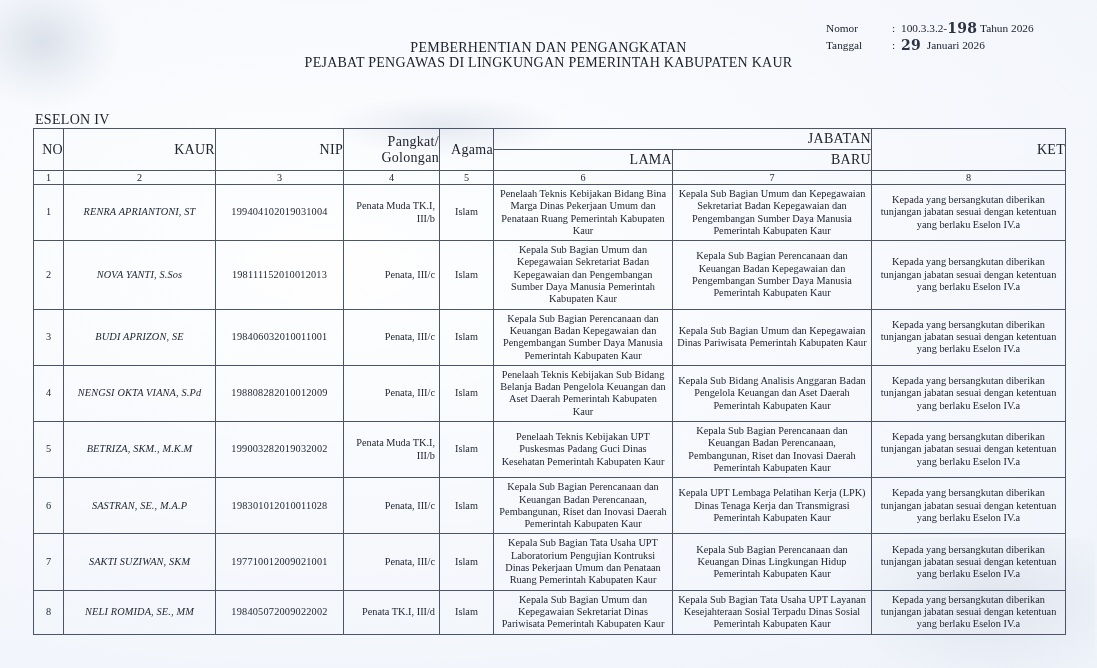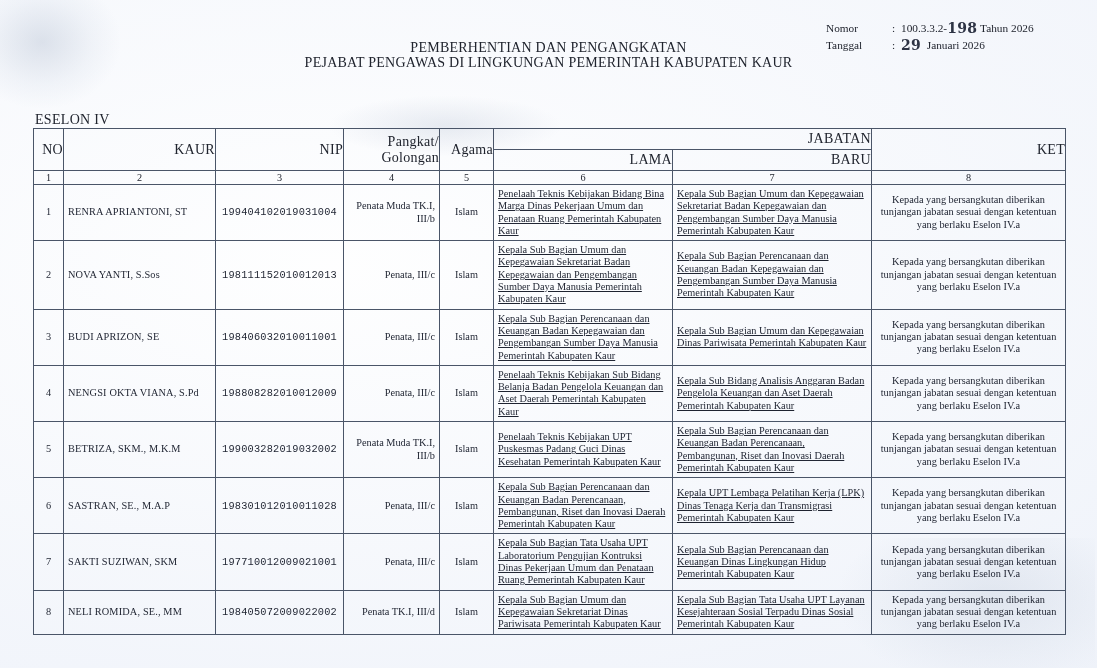--- a/index.html
+++ b/index.html
@@ -131,25 +131,25 @@
     height: 13px;
     font-size: 10.2px;
   }
 
   tbody.body td {
     padding: 3px 4px 3px 4px;
     line-height: 12.3px;
     font-size: 10.3px;
   }
   td.no   { text-align: center; vertical-align: middle; }
-  td.nama { text-align: left; vertical-align: middle; letter-spacing: 0.15px; }
-  td.nip  { text-align: center; vertical-align: middle; letter-spacing: 0.2px; font-family: Liberation Mono, monospace; }
+  td.nama { text-align: center; vertical-align: middle; letter-spacing: 0.15px; font-style: italic; }
+  td.nip  { text-align: center; vertical-align: middle; letter-spacing: 0.2px; }
   td.pkt  { text-align: right; vertical-align: middle; }
   td.agm  { text-align: center; vertical-align: middle; }
-  td.jab  { text-align: left; vertical-align: top; text-decoration: underline; }
+  td.jab  { text-align: center; vertical-align: top; }
   td.ket  { text-align: center; vertical-align: middle; }
 
   
   tbody.body tr:nth-child(odd) td { color: #222735; }
   tbody.body tr:nth-child(even) td { color: #1e2330; }
 </style>
 </head>
 <body>
 
 <div class="paper"></div>

